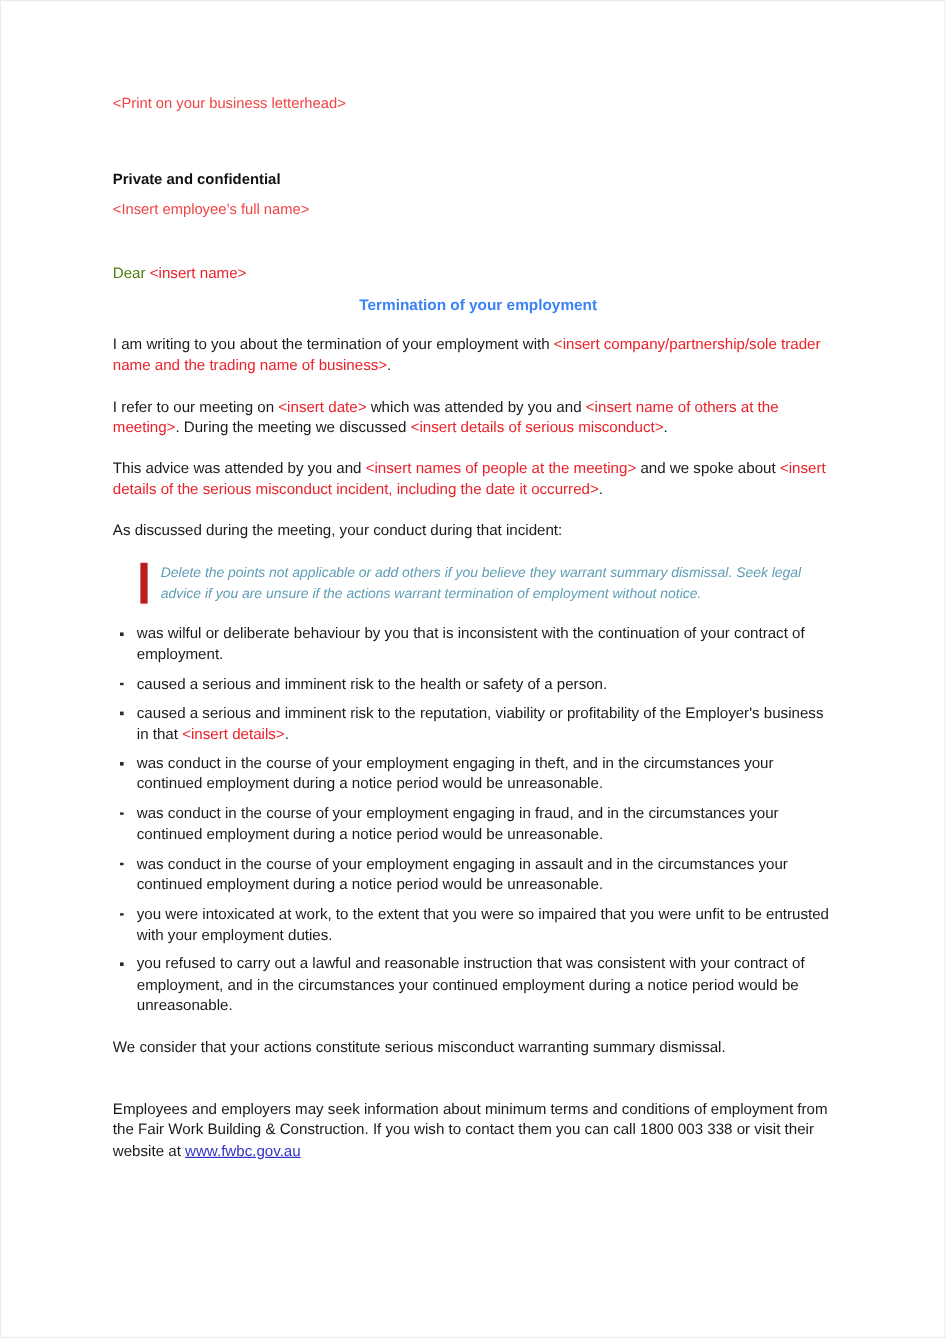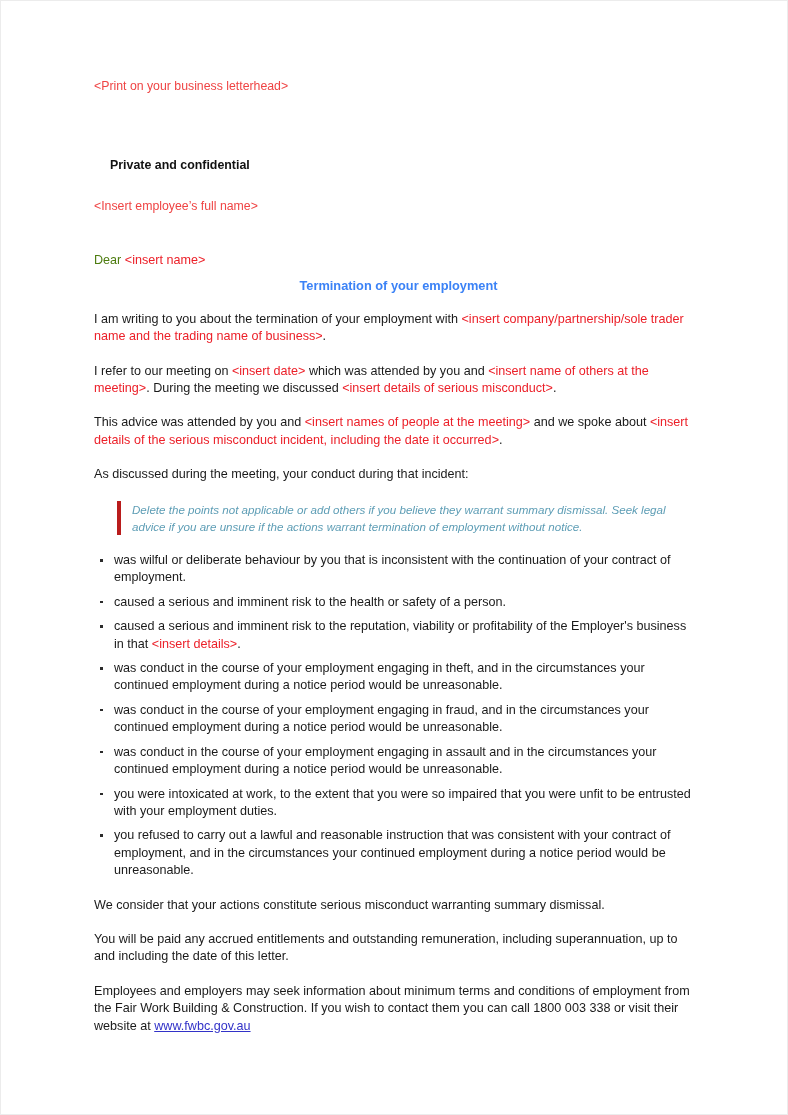--- a/index.html
+++ b/index.html
@@ -36,21 +36,21 @@
   }
   .spacer-lg { height: 37px; }
   .spacer-md { height: 17px; }
   .spacer-sm { height: 10px; }
 
   .bold-label {
     font-size: 12.4px;
     line-height: 15.6px;
     font-weight: bold;
     color: #111111;
-    margin: 16px;
+    margin: 0;
   }
   .addr-block .line { margin: 0; }
 
   .salutation {
     font-size: 12.6px;
     line-height: 16px;
     color: #1a1a1a;
     margin: 0;
   }
   .doc-title {
@@ -65,21 +65,21 @@
   p.body-par {
     font-size: 12.6px;
     line-height: 17.4px;
     color: #1a1a1a;
     margin: 0;
   }
   .note {
     position: relative;
     margin: 0 0 0 23px;
     padding-left: 11px;
-    border-left: 4px solid #b91c1c;
+    border-left: 6px solid #b91c1c;
   }
   .note-text {
     font-size: 11.6px;
     line-height: 17.2px;
     font-style: italic;
     color: #5d9db5;
     margin: 0;
   }
   ul.bullets {
     list-style: none;
@@ -171,20 +171,19 @@
       <li><span class="bullet-dot"></span><span>you were intoxicated at work, to the extent that you were so impaired that you were unfit to be entrusted with your employment duties.</span></li>
       <li><span class="bullet-dot"></span><span>you refused to carry out a lawful and reasonable instruction that was consistent with your contract of employment, and in the circumstances your continued employment during a notice period would be unreasonable.</span></li>
     </ul>
 
     <div class="spacer-md"></div>
 
     <p class="body-par">We consider that your actions constitute serious misconduct warranting summary dismissal.</p>
 
     <div class="spacer-md"></div>
 
-    <p class="body-par">You will be paid any accrued entitlements and outstanding remuneration, including superannuation, up to and including the date of this letter.</p>
 
     <div class="spacer-md"></div>
 
     <p class="body-par"><span>Employees and employers may seek information about minimum terms and conditions of employment from the Fair Work Building &amp; Construction. If you wish to contact them you can call </span><span>1800 003 338</span><span> or visit their website at </span><a class="weblink" href="#">www.fwbc.gov.au</a></p>
 
   </div>
 </div>
 
 </body></html>

